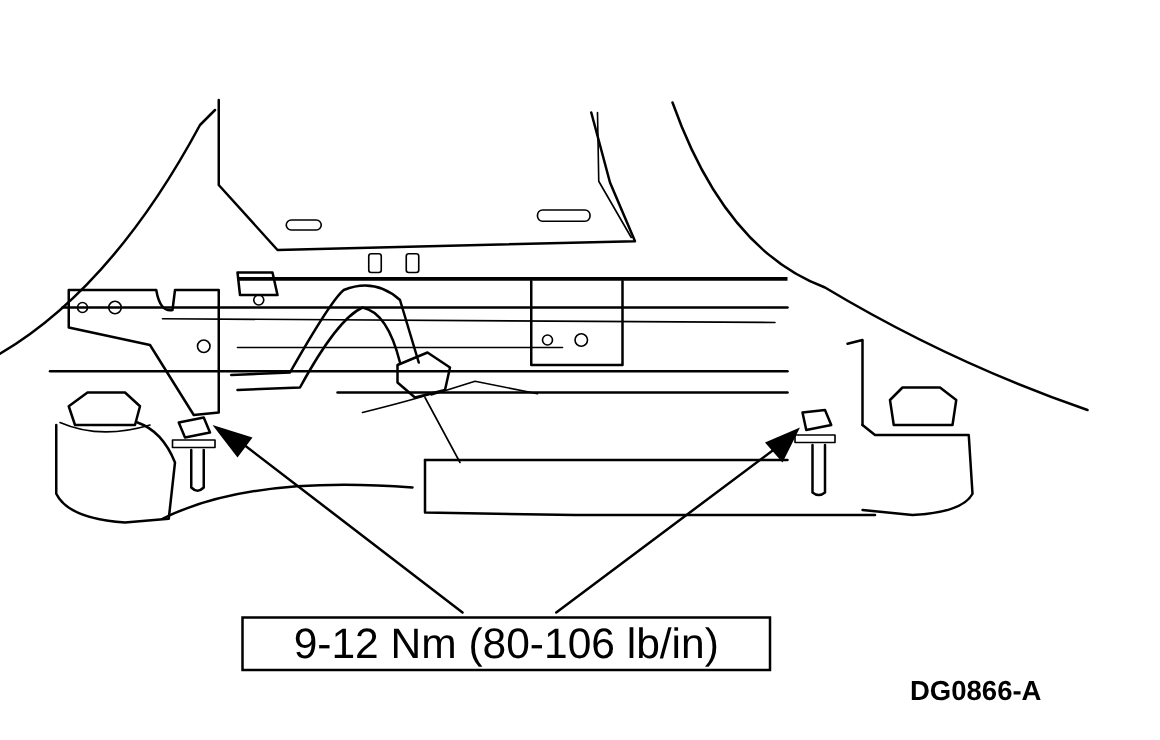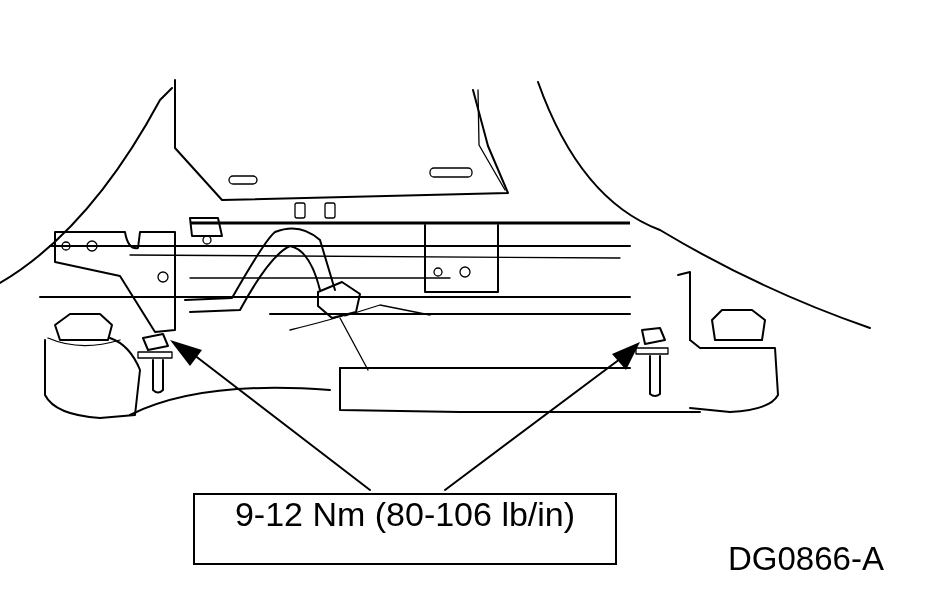--- a/index.html
+++ b/index.html
@@ -1,20 +1,20 @@
 <!DOCTYPE html>
 <html><head>
 <meta charset="utf-8">
 <style>
   html,body{margin:0;padding:0;background:#ffffff;}
   body{width:928px;height:592px;position:relative;overflow:hidden;font-family:"Liberation Sans",sans-serif;}
   #drawing{position:absolute;left:0;top:0;width:928px;height:592px;}
-  .callout-box{position:absolute;left:193px;top:493px;width:424px;height:72px;border:2px solid #000;box-sizing:border-box;background:#fff;display:flex;align-items:flex-start;justify-content:center;}
+  .callout-box{position:absolute;left:193px;top:493px;width:424px;height:44px;border:2px solid #000;box-sizing:border-box;background:#fff;display:flex;align-items:flex-end;justify-content:center;}
   .callout-text{font-size:34px;color:#000;letter-spacing:0px;white-space:nowrap;}
-  .figure-id{position:absolute;left:728px;top:540px;font-size:33px;font-weight:normal;color:#000;white-space:nowrap;}
+  .figure-id{position:absolute;left:728px;top:540px;font-size:22px;font-weight:bold;color:#000;white-space:nowrap;}
   svg .ln{fill:none;stroke:#000;stroke-width:2;stroke-linecap:round;stroke-linejoin:round;}
   svg .thin{fill:none;stroke:#000;stroke-width:1.3;stroke-linecap:round;stroke-linejoin:round;}
   svg .thick{fill:none;stroke:#000;stroke-width:3;}
 </style>
 </head>
 <body>
 
 <svg id="drawing" viewBox="0 0 928 592" xmlns="http://www.w3.org/2000/svg">
 
   <path class="ln" d="M0,283 Q90,230 160,100 L172,88"></path>

